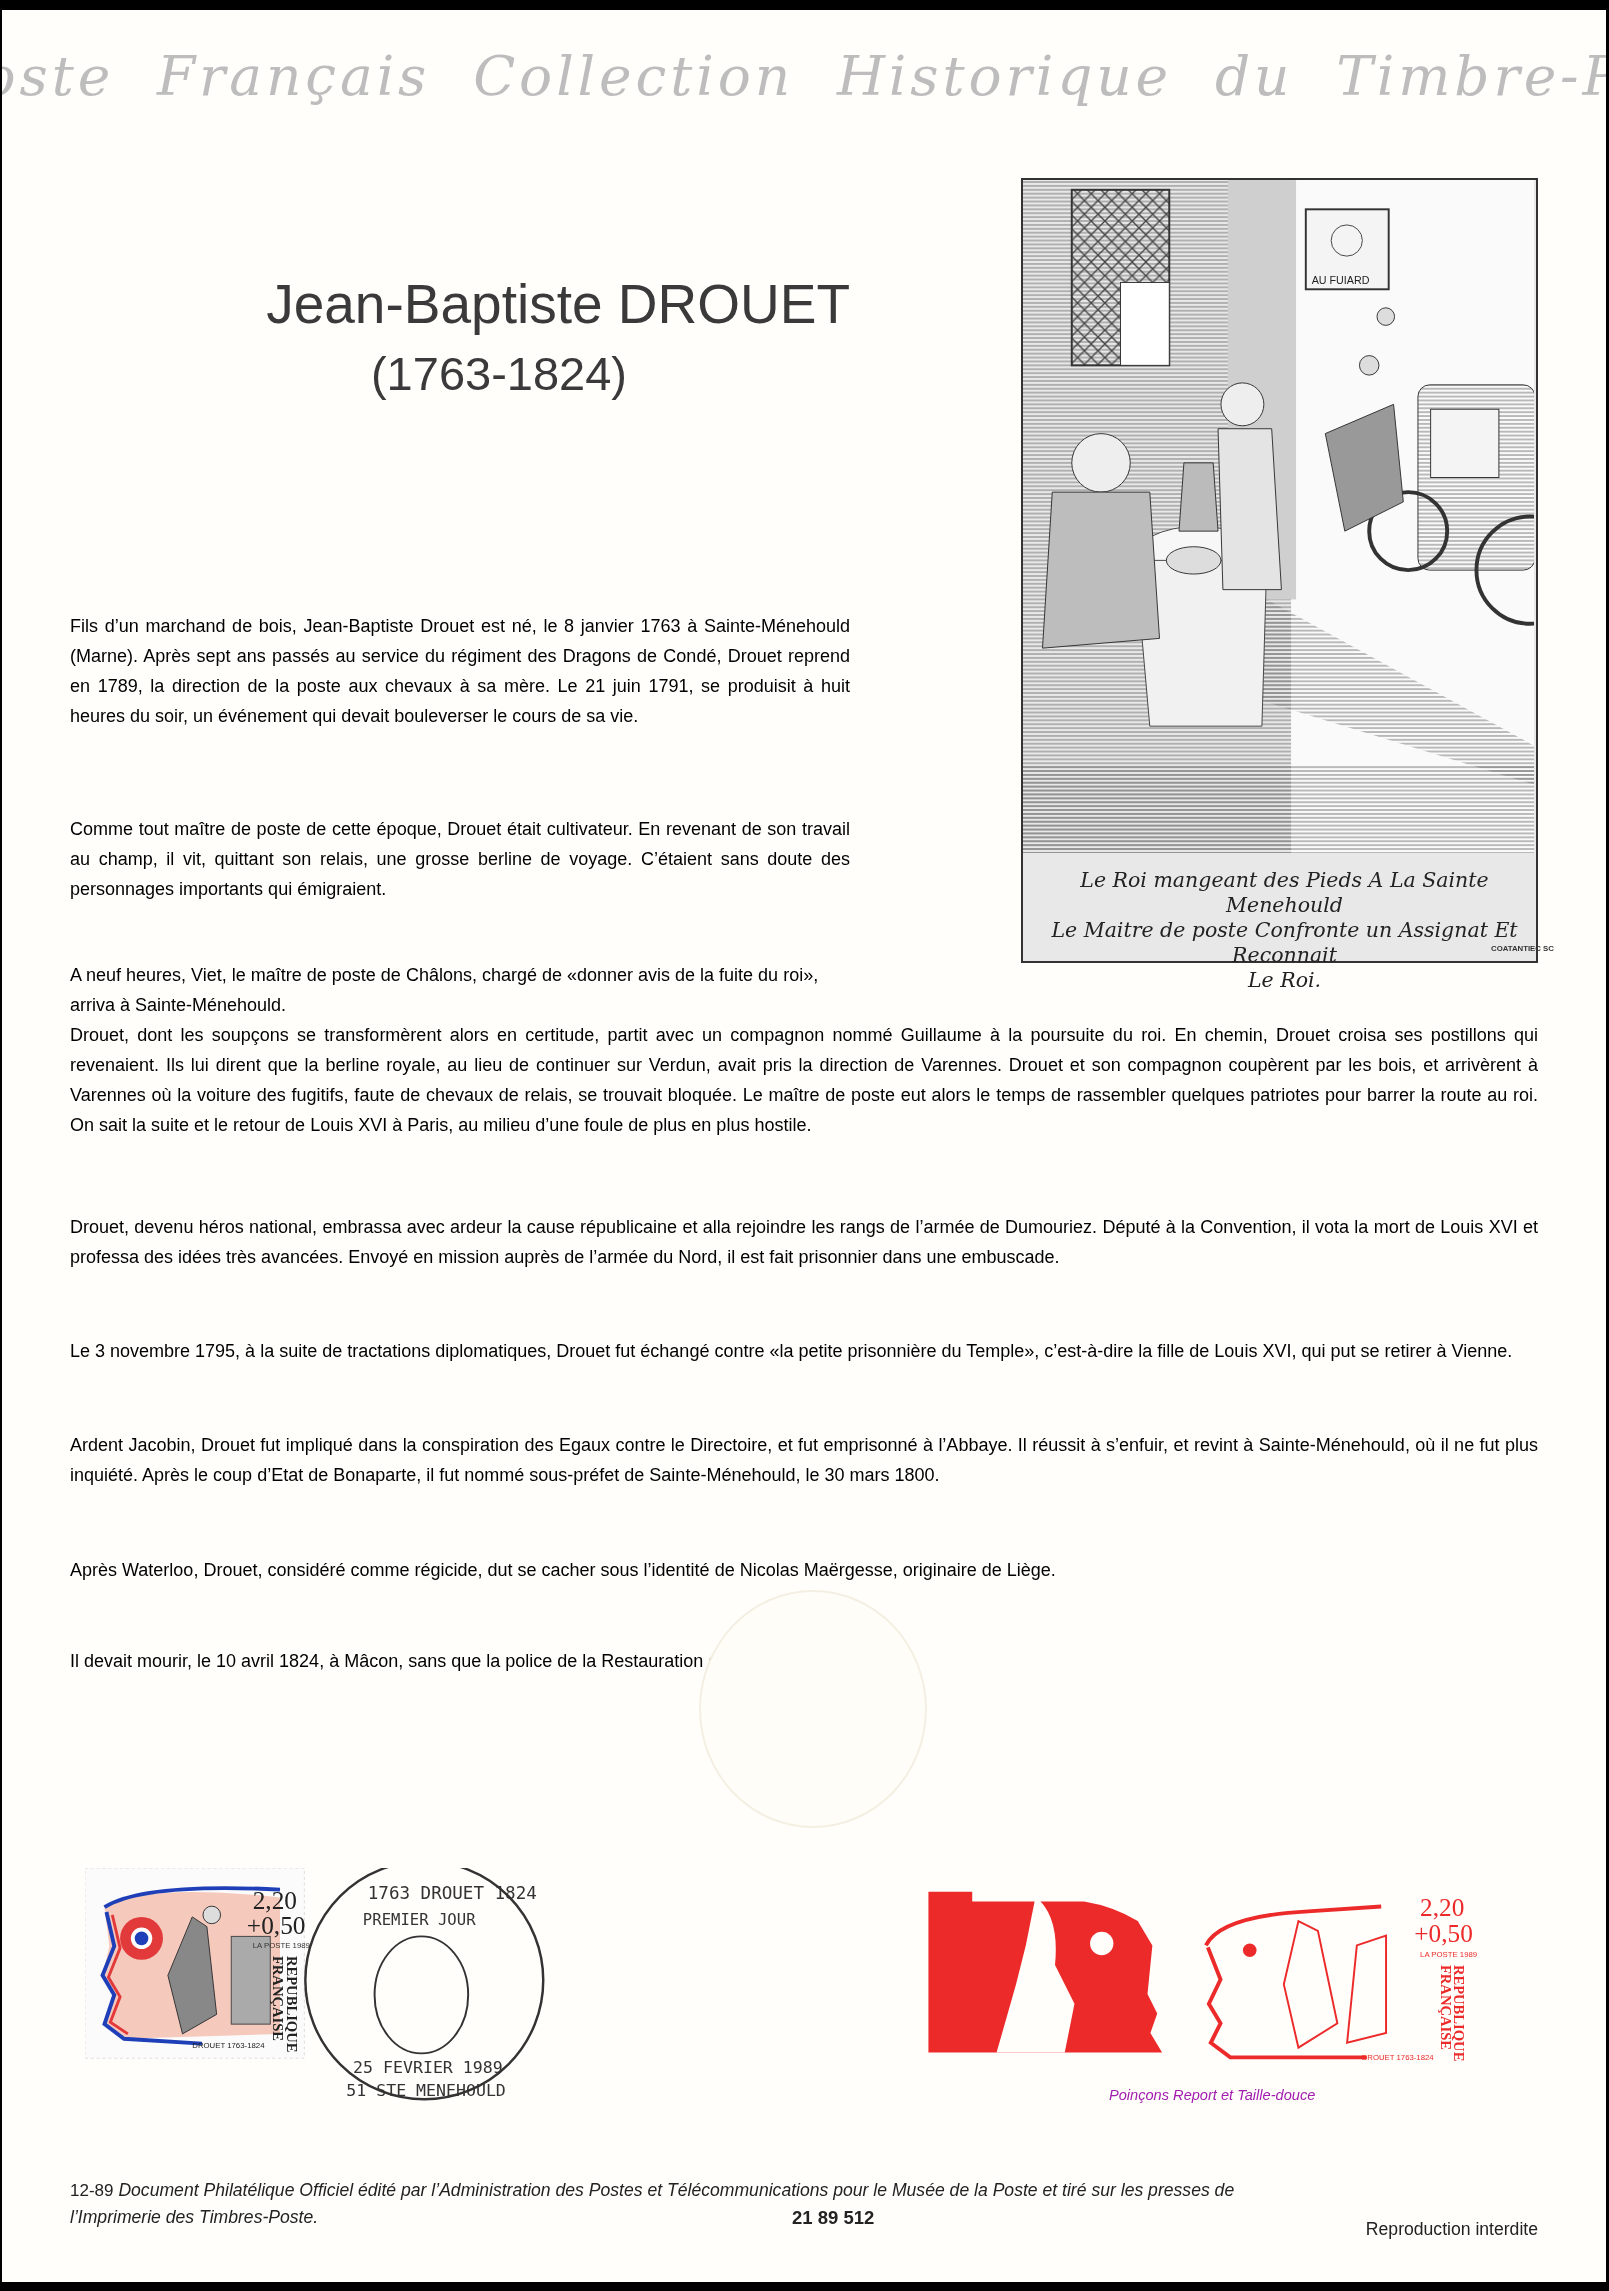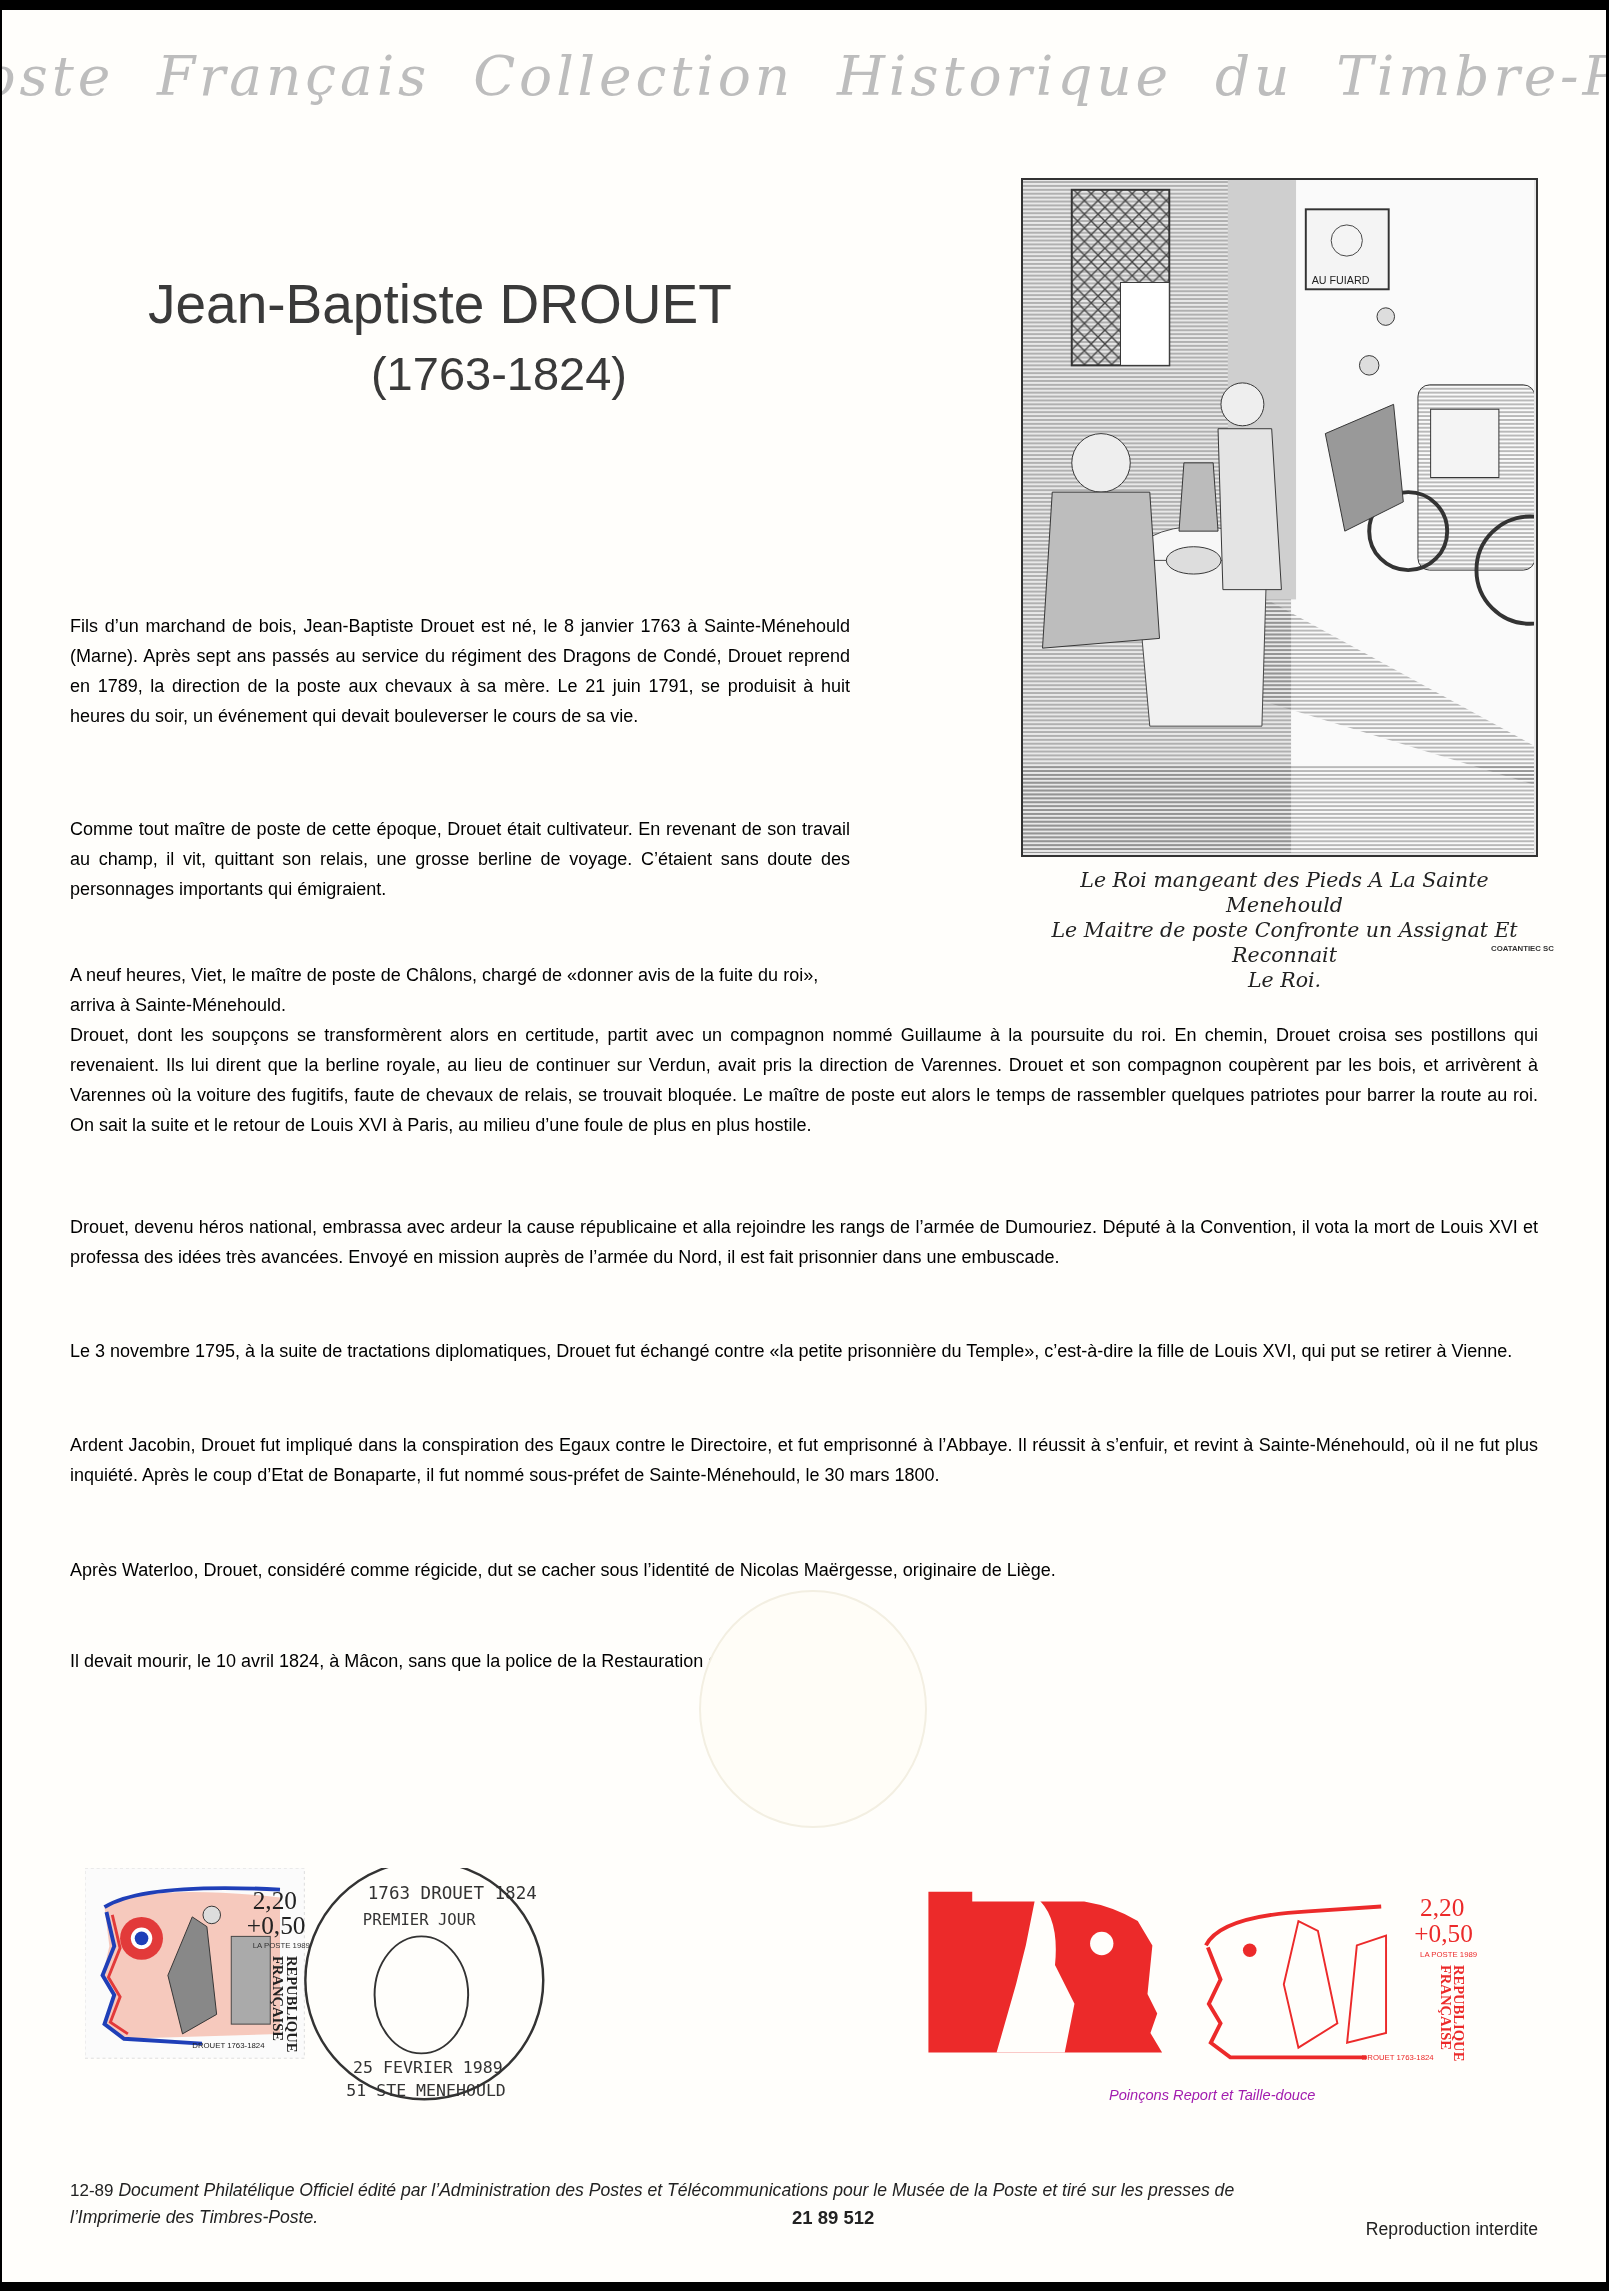--- a/index.html
+++ b/index.html
@@ -12,29 +12,29 @@
     position: absolute; left: 2px; top: 9.8px; width: 1604px; height: 2272px;
     background: #fffefb; overflow: hidden;
   }
   .banner {
     position: absolute; left: -19.5px; top: 27px; width: 1658px; height: 78px;
     font-family: "DejaVu Serif", serif; font-style: italic;
     font-size: 55px; color: #bdbdbd; white-space: nowrap; letter-spacing: 3.9px;
     word-spacing: 21.5px; line-height: 78px;
   }
   .title {
-    position: absolute; left: 146px; top: 263px; width: 702px; text-align: left;
+    position: absolute; left: 146px; top: 263px; width: 702px; text-align: right;
     font-size: 55px; color: #3a3a3a; line-height: 62px;
   }
   .dates {
     position: absolute; left: 146px; top: 336px; width: 702px; text-align: center;
     font-size: 47px; color: #3a3a3a; line-height: 55px;
   }
   .engraving {
-    position: absolute; left: 1019px; top: 168px; width: 517px; height: 679px;
+    position: absolute; left: 1019px; top: 168px; width: 517px; height: 785px;
     border: 2.9px double #333; background: #e8e8e8; box-sizing: border-box;
     overflow: hidden;
   }
   .engraving svg { display: block; }
   .caption-script {
     position: absolute; left: 1024px; top: 858px; width: 517px;
     font-family: "DejaVu Serif", serif; font-style: italic; font-size: 20.5px;
     color: #222; line-height: 25px; text-align: center;
   }
   .engraver {

